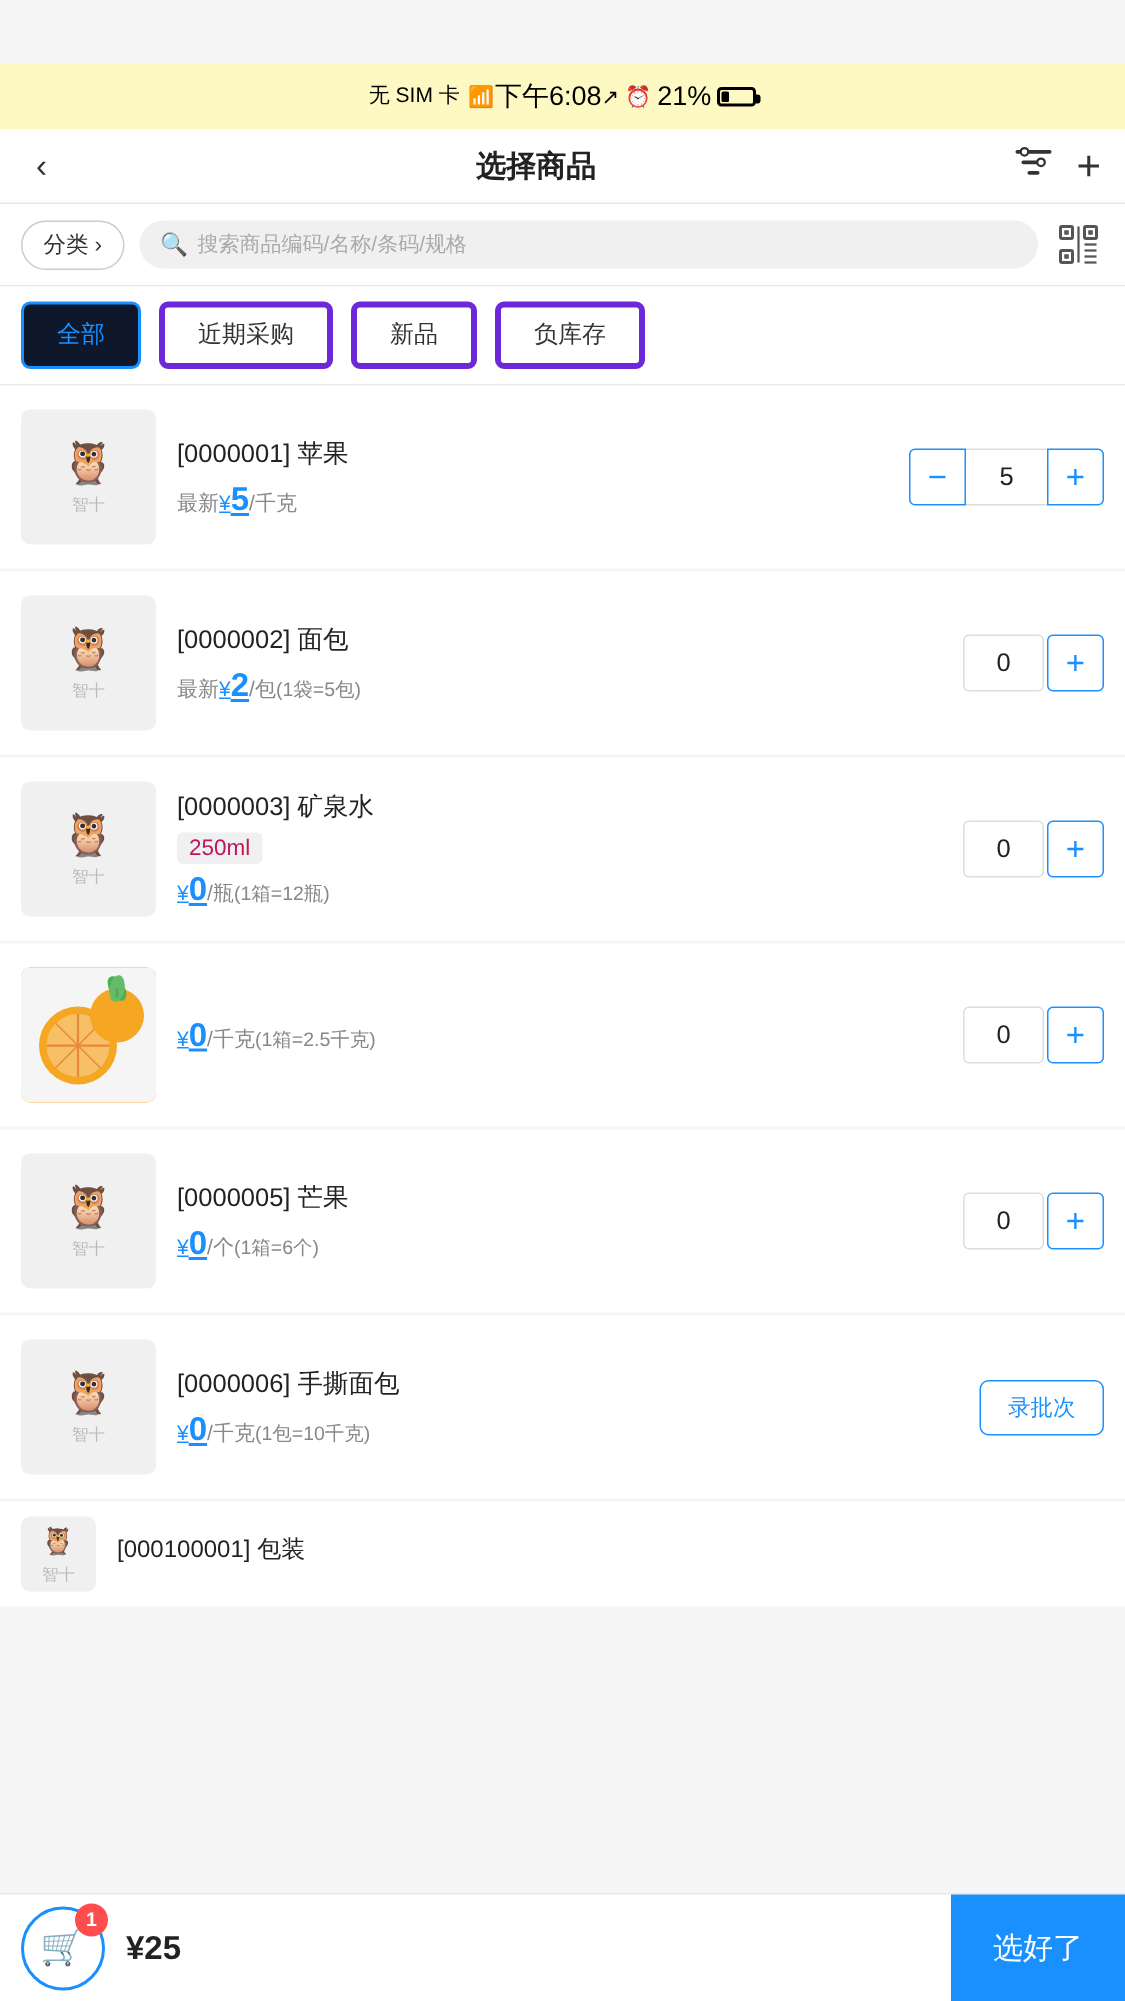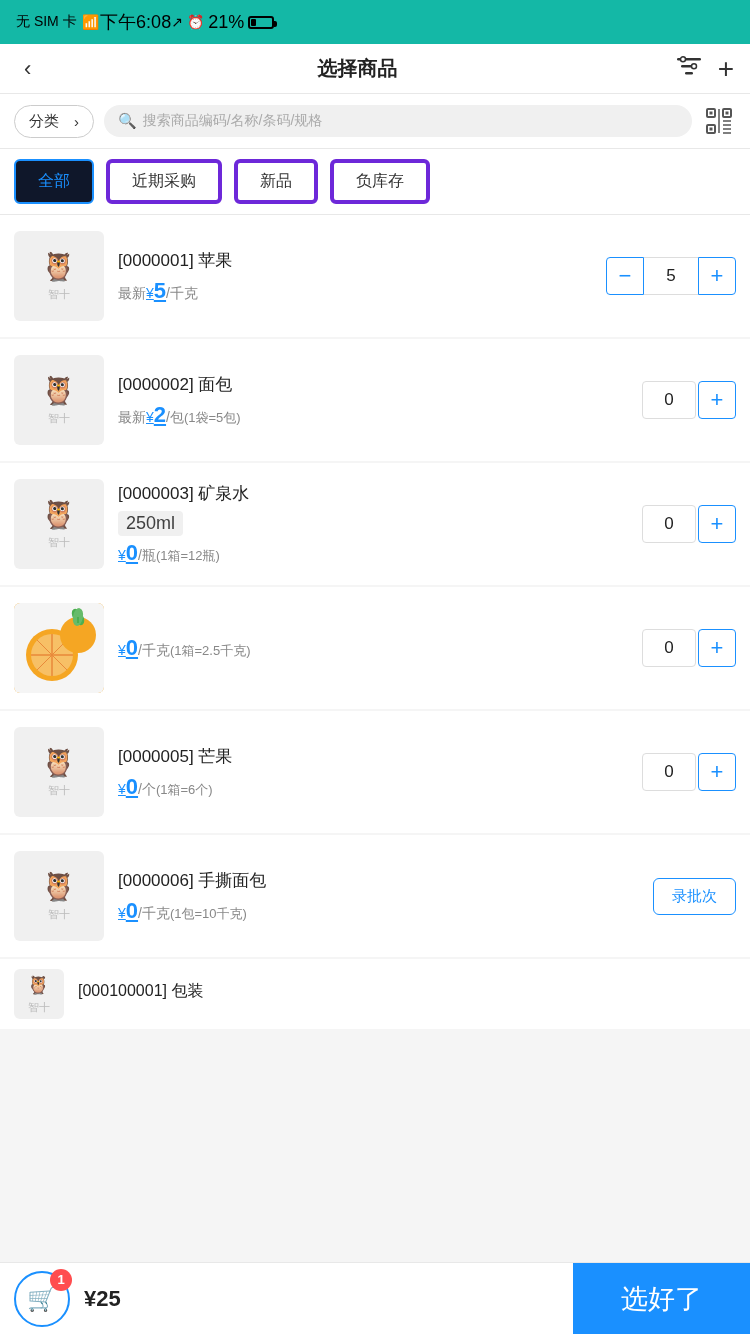--- a/index.html
+++ b/index.html
@@ -9,27 +9,28 @@
       background: #f5f5f5;
       width: 750px;
       min-height: 1334px;
       position: relative;
       overflow-x: hidden;
     }
 
     
     .status-bar {
       height: 44px;
-      background: #14b8a6;
-      display: flex;
-      align-items: center;
-      justify-content: flex-start;
+      background: #fef9c3;
+      display: flex;
+      align-items: center;
+      justify-content: center;
       padding: 0 16px;
       font-size: 15px;
       font-weight: 500;
+      margin-top: 42px;
     }
     .status-left { font-size: 14px; color: #000; display: flex; align-items: center; gap: 6px; }
     .status-center { font-size: 18px; font-weight: 500; color: #000; }
     .status-right { display: flex; align-items: center; gap: 4px; font-size: 13px; color: #000; }
     .battery-icon {
       display: inline-block;
       width: 26px; height: 13px;
       border: 2px solid #000;
       border-radius: 3px;
       position: relative;
@@ -71,21 +72,21 @@
       background: #fff;
       padding: 10px 14px;
       display: flex;
       align-items: center;
       gap: 10px;
       border-bottom: 1px solid #e8e8e8;
     }
     .category-btn {
       display: flex;
       align-items: center;
-      gap: 15px;
+      gap: 4px;
       border: 1px solid #ccc;
       border-radius: 20px;
       padding: 6px 14px;
       font-size: 15px;
       color: #333;
       background: #fff;
       white-space: nowrap;
       cursor: pointer;
     }
     .search-input-wrap {
@@ -156,21 +157,21 @@
       display: flex;
       flex-direction: column;
       align-items: center;
       justify-content: center;
       gap: 4px;
     }
     .owl-logo { font-size: 28px; color: #bbb; }
     .owl-text { font-size: 11px; color: #bbb; }
     .product-info { flex: 1; min-width: 0; }
     .product-name { font-size: 17px; color: #222; margin-bottom: 6px; font-weight: 500; }
-    .product-spec { font-size: 18px; color: #404040; background: #f0f0f0; display: inline-block; padding: 2px 8px; border-radius: 4px; margin-bottom: 4px; }
+    .product-spec { font-size: 15px; color: #be185d; background: #f0f0f0; display: inline-block; padding: 2px 8px; border-radius: 4px; margin-bottom: 4px; }
     .product-price {
       font-size: 14px;
       color: #888;
       display: flex;
       align-items: baseline;
       gap: 0;
     }
     .price-label { font-size: 14px; color: #888; }
     .price-symbol { font-size: 14px; color: #1a90ff; text-decoration: underline; }
     .price-value { font-size: 22px; color: #1a90ff; font-weight: 600; text-decoration: underline; }
@@ -263,22 +264,22 @@
       font-weight: 600;
       color: #222;
       margin-left: 14px;
       flex: 1;
     }
     .confirm-btn {
       background: #1a90ff;
       color: #fff;
       border: none;
       height: 72px;
-      padding: 0 48px;
-      font-size: 27px;
+      padding: 0 28px;
+      font-size: 20px;
       font-weight: 500;
       cursor: pointer;
       white-space: nowrap;
     }
 
     
     .product-item-partial {
       background: #fff;
       padding: 16px 14px;
       display: flex;

